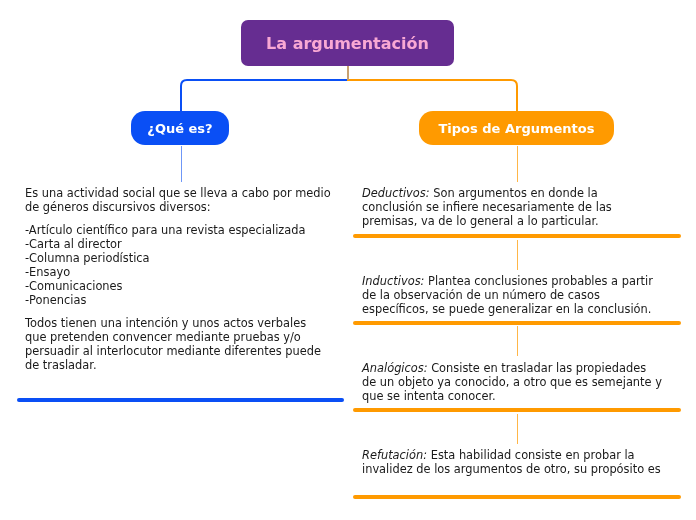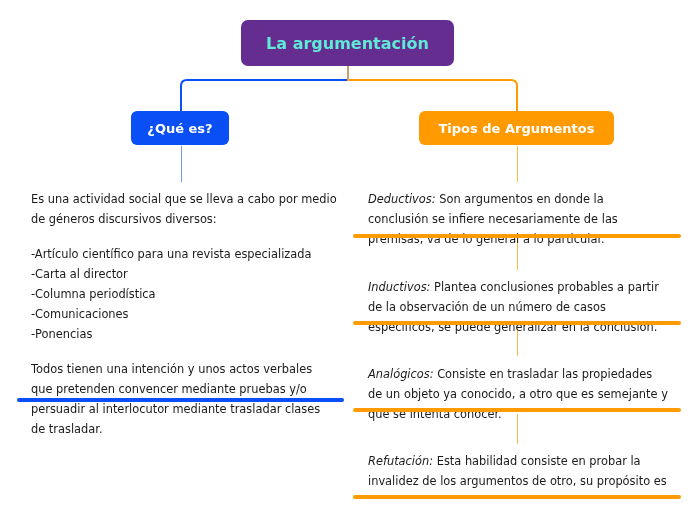--- a/index.html
+++ b/index.html
@@ -1,27 +1,27 @@
 <!DOCTYPE html>
 <html><head>
 <meta charset="utf-8">
 <style>
   html, body { margin: 0; padding: 0; background: #ffffff; }
   body { width: 696px; height: 520px; position: relative; overflow: hidden;
          font-family: "DejaVu Sans", sans-serif; color: #1a1a1a; }
   .abs { position: absolute; }
   .root-node { left: 241px; top: 20px; width: 213px; height: 46px; background: #662d91;
-               border-radius: 7px; color: #5eead4; font-weight: bold; font-size: 16px;
+               border-radius: 7px; color: #f9a8d4; font-weight: bold; font-size: 16px;
                display: flex; align-items: center; justify-content: center; }
-  .branch-node { height: 34px; border-radius: 6px; color: #fff; font-weight: bold; font-size: 13px;
+  .branch-node { height: 34px; border-radius: 14px; color: #fff; font-weight: bold; font-size: 13px;
                  display: flex; align-items: center; justify-content: center; }
   .node-blue { left: 131px; top: 111px; width: 98px; background: #0a4ff5; }
   .node-orange { left: 419px; top: 111px; width: 195px; background: #ff9a00; }
   .text-block { font-size: 11.4px; line-height: 14px; }
-  .text-block p { margin: 6px; }
+  .text-block p { margin: 0; }
   .gap { height: 9px; }
   .underline { height: 4px; border-radius: 2px; }
   .ul-blue { background: #0a4ff5; }
   .ul-orange { background: #ff9a00; }
   .vline-o { width: 1px; background: #ffb648; }
   .vline-b { width: 1px; background: #6f97f7; }
   b i, .term { font-weight: normal; font-style: italic; }
 </style>
 </head>
 <body>
@@ -45,26 +45,27 @@
 
 <div class="abs vline-b" style="left:181px;top:146px;height:36px"></div>
 
 <div class="abs text-block" style="left:25px;top:186px;width:320px">
   <p>Es una actividad social que se lleva a cabo por medio</p>
   <p>de géneros discursivos diversos:</p>
   <div class="gap"></div>
   <p>-Artículo científico para una revista especializada</p>
   <p>-Carta al director</p>
   <p>-Columna periodística</p>
+  <p>-Ensayo</p>
   <p>-Comunicaciones</p>
   <p>-Ponencias</p>
   <div class="gap"></div>
   <p>Todos tienen una intención y unos actos verbales</p>
   <p>que pretenden convencer mediante pruebas y/o</p>
-  <p>persuadir al interlocutor mediante trasladar clases</p>
+  <p>persuadir al interlocutor mediante diferentes puede</p>
   <p>de trasladar.</p>
 </div>
 <div class="abs underline ul-blue" style="left:17px;top:398px;width:327px"></div>
 
 <div class="abs vline-o" style="left:517px;top:146px;height:36px"></div>
 <div class="abs vline-o" style="left:517px;top:240px;height:30px"></div>
 <div class="abs vline-o" style="left:517px;top:326px;height:30px"></div>
 <div class="abs vline-o" style="left:517px;top:414px;height:30px"></div>
 
 <div class="abs text-block" style="left:362px;top:186px;width:320px">

